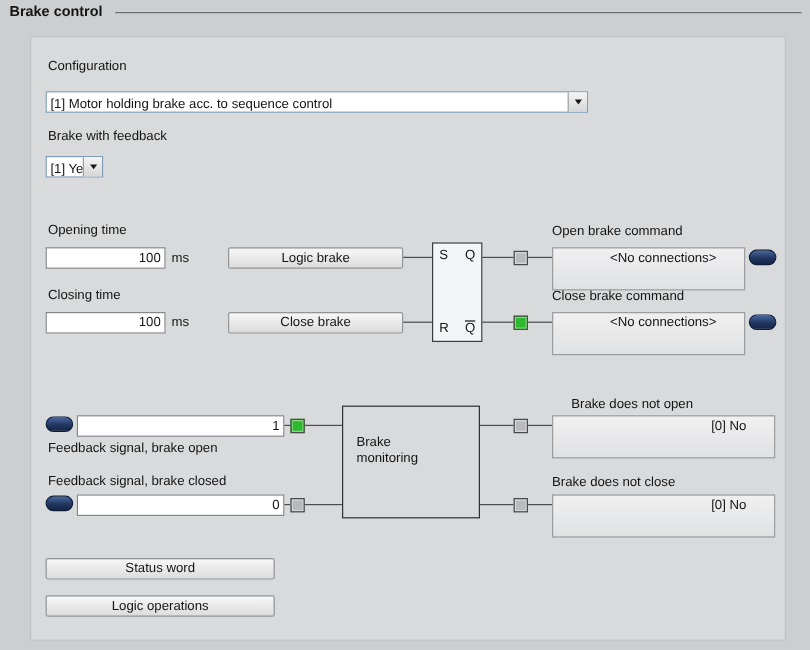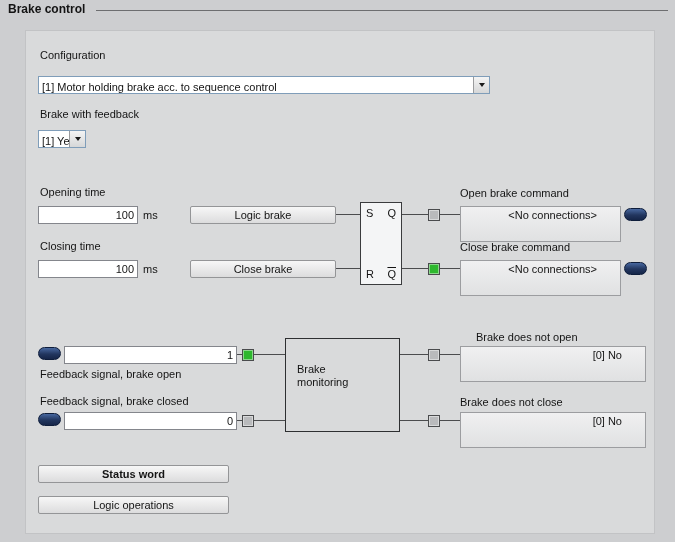--- a/index.html
+++ b/index.html
@@ -181,16 +181,16 @@
   <div class="ind gray" style="left:242px; top:415px;"></div>
   <div class="wire" style="left:254px; top:420px; width:31px;"></div>
 
   <div class="wire" style="left:400px; top:420px; width:28px;"></div>
   <div class="ind gray" style="left:428px; top:415px;"></div>
   <div class="wire" style="left:440px; top:420px; width:20px;"></div>
 
   <div class="lbl" style="left:460px; top:396px;">Brake does not close</div>
   <div class="field" style="left:460px; top:412px; width:186px;">[0] No</div>
 
-  <div class="btn" style="left:38px; top:465px; width:191px;font-weight:bold;">Status word</div>
+  <div class="btn" style="left:38px; top:465px; width:191px;">Status word</div>
   <div class="btn" style="left:38px; top:496px; width:191px;">Logic operations</div>
 
 </div>
 
 </body></html>

